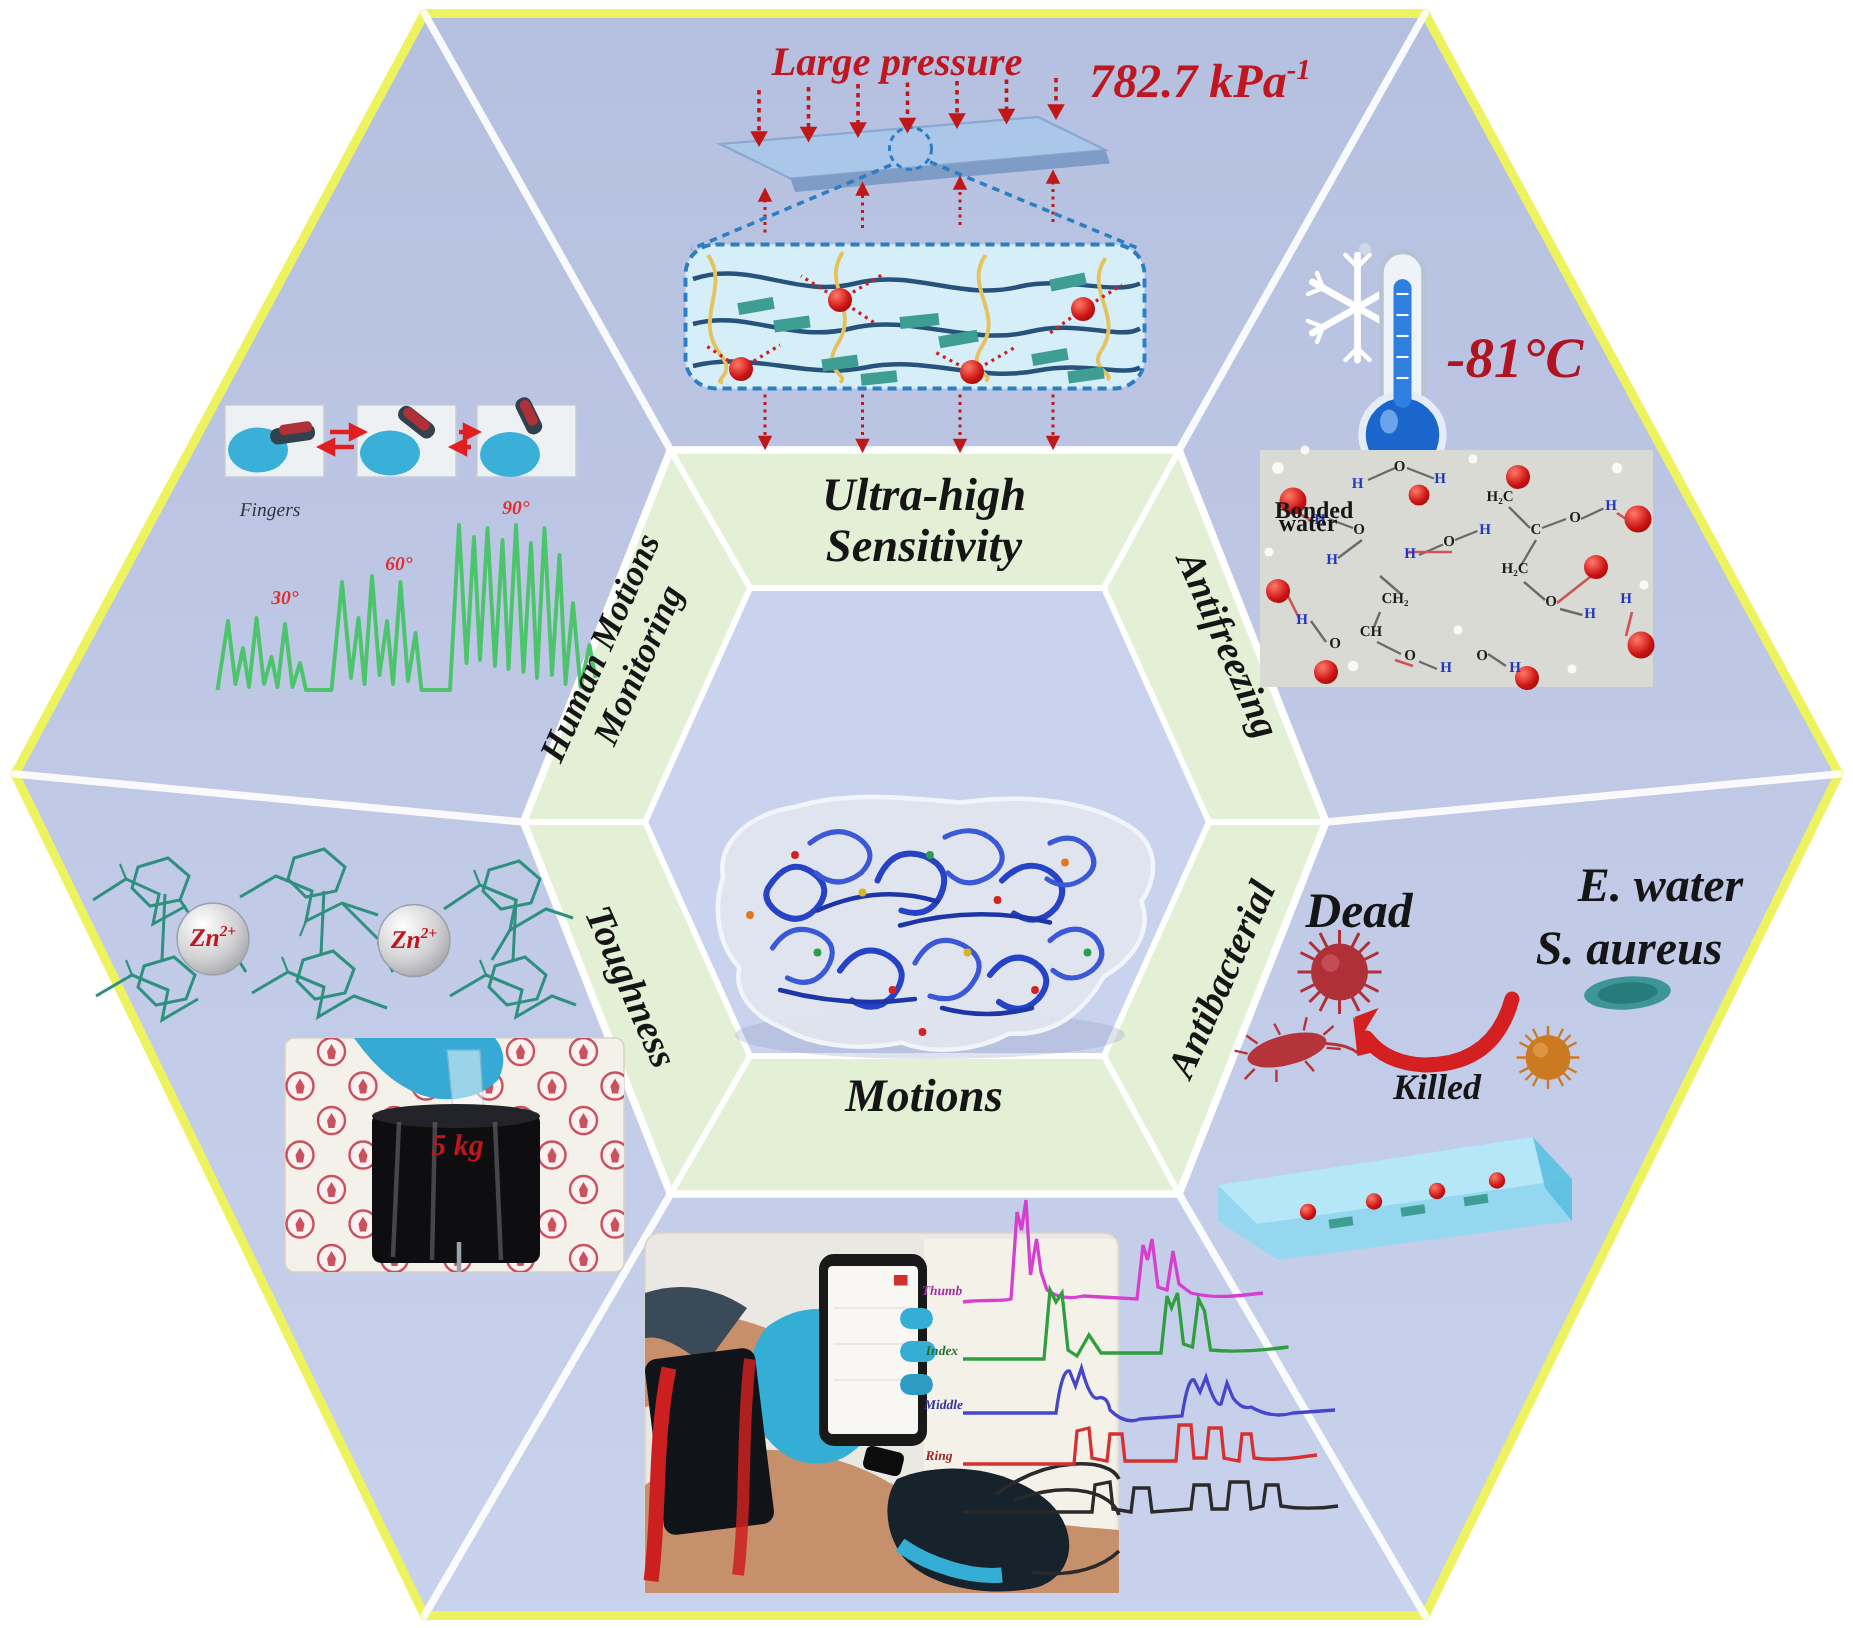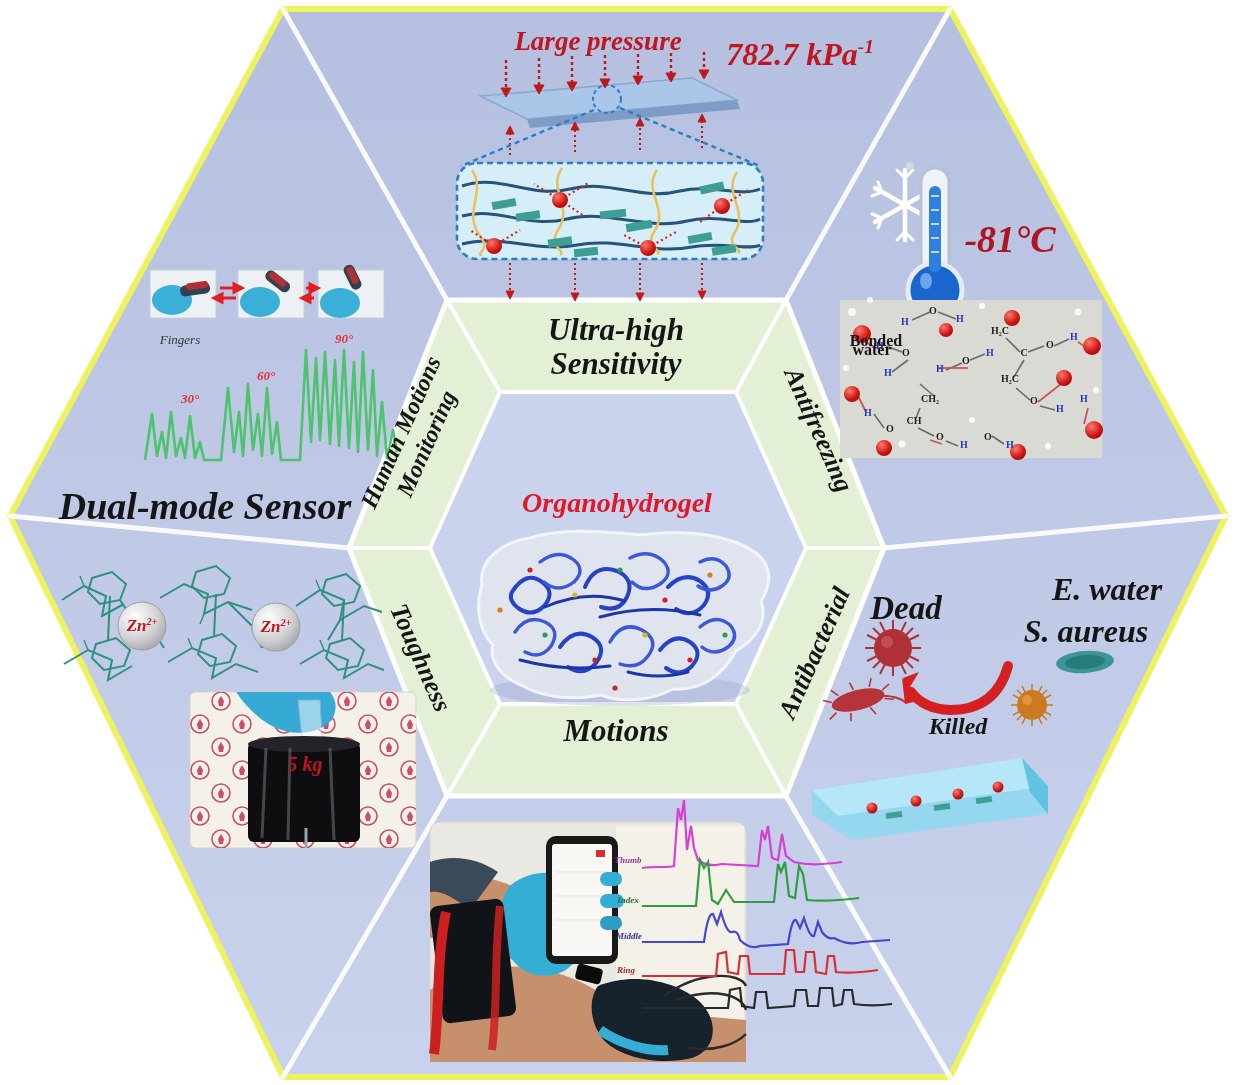--- a/index.html
+++ b/index.html
@@ -528,33 +528,31 @@
     </div>
 
 <div class="txt rot" style="left:818px;top:430px;font-size:26px;transform:translate(-50%,-50%) rotate(66deg);">Antifreezing</div>
 
 <div class="txt rot" style="left:420px;top:658px;font-size:26px;transform:translate(-50%,-50%) rotate(66deg);">Toughness</div>
 
 <div class="txt rot" style="left:815px;top:653px;font-size:26px;transform:translate(-50%,-50%) rotate(-66deg);">Antibacterial</div>
 
 <div class="txt" style="left:616px;top:731px;font-size:31px;">Motions</div>
 
-<div class="txt" style="left:617px;top:503px;font-size:28px;color:#e01828;">Organohydrogel</div>
 
 <div class="txt red" style="left:1010px;top:240px;font-size:38px;color:#b01420;">-81°C</div>
 
 <div class="txt" style="left:876px;top:341px;font-size:16px;font-style:normal;">Bonded</div>
 <div class="txt" style="left:872px;top:350px;font-size:16px;font-style:normal;">water</div>
 
 <div class="txt" style="left:906px;top:608px;font-size:33px;">Dead</div>
 <div class="txt" style="left:1107px;top:590px;font-size:32px;">E. water</div>
 <div class="txt" style="left:1086px;top:632px;font-size:32px;">S. aureus</div>
 <div class="txt" style="left:958px;top:726px;font-size:24px;">Killed</div>
 
-<div class="txt" style="left:205px;top:507px;font-size:38px;">Dual-mode Sensor</div>
 <div class="txt" style="left:180px;top:340px;font-size:13px;font-weight:normal;color:#33343a;">Fingers</div>
 
 <div class="txt" style="left:190px;top:399px;font-size:13px;color:#e03030;">30°</div>
 <div class="txt" style="left:266px;top:376px;font-size:13px;color:#e03030;">60°</div>
 <div class="txt" style="left:344px;top:339px;font-size:13px;color:#e03030;">90°</div>
 
 <div class="txt red" style="left:142px;top:626px;font-size:17px;"><span>Zn</span><sup>2+</sup></div>
 <div class="txt red" style="left:276px;top:627px;font-size:17px;"><span>Zn</span><sup>2+</sup></div>
 
 <div class="txt red" style="left:305px;top:764px;font-size:20px;">5 kg</div>

